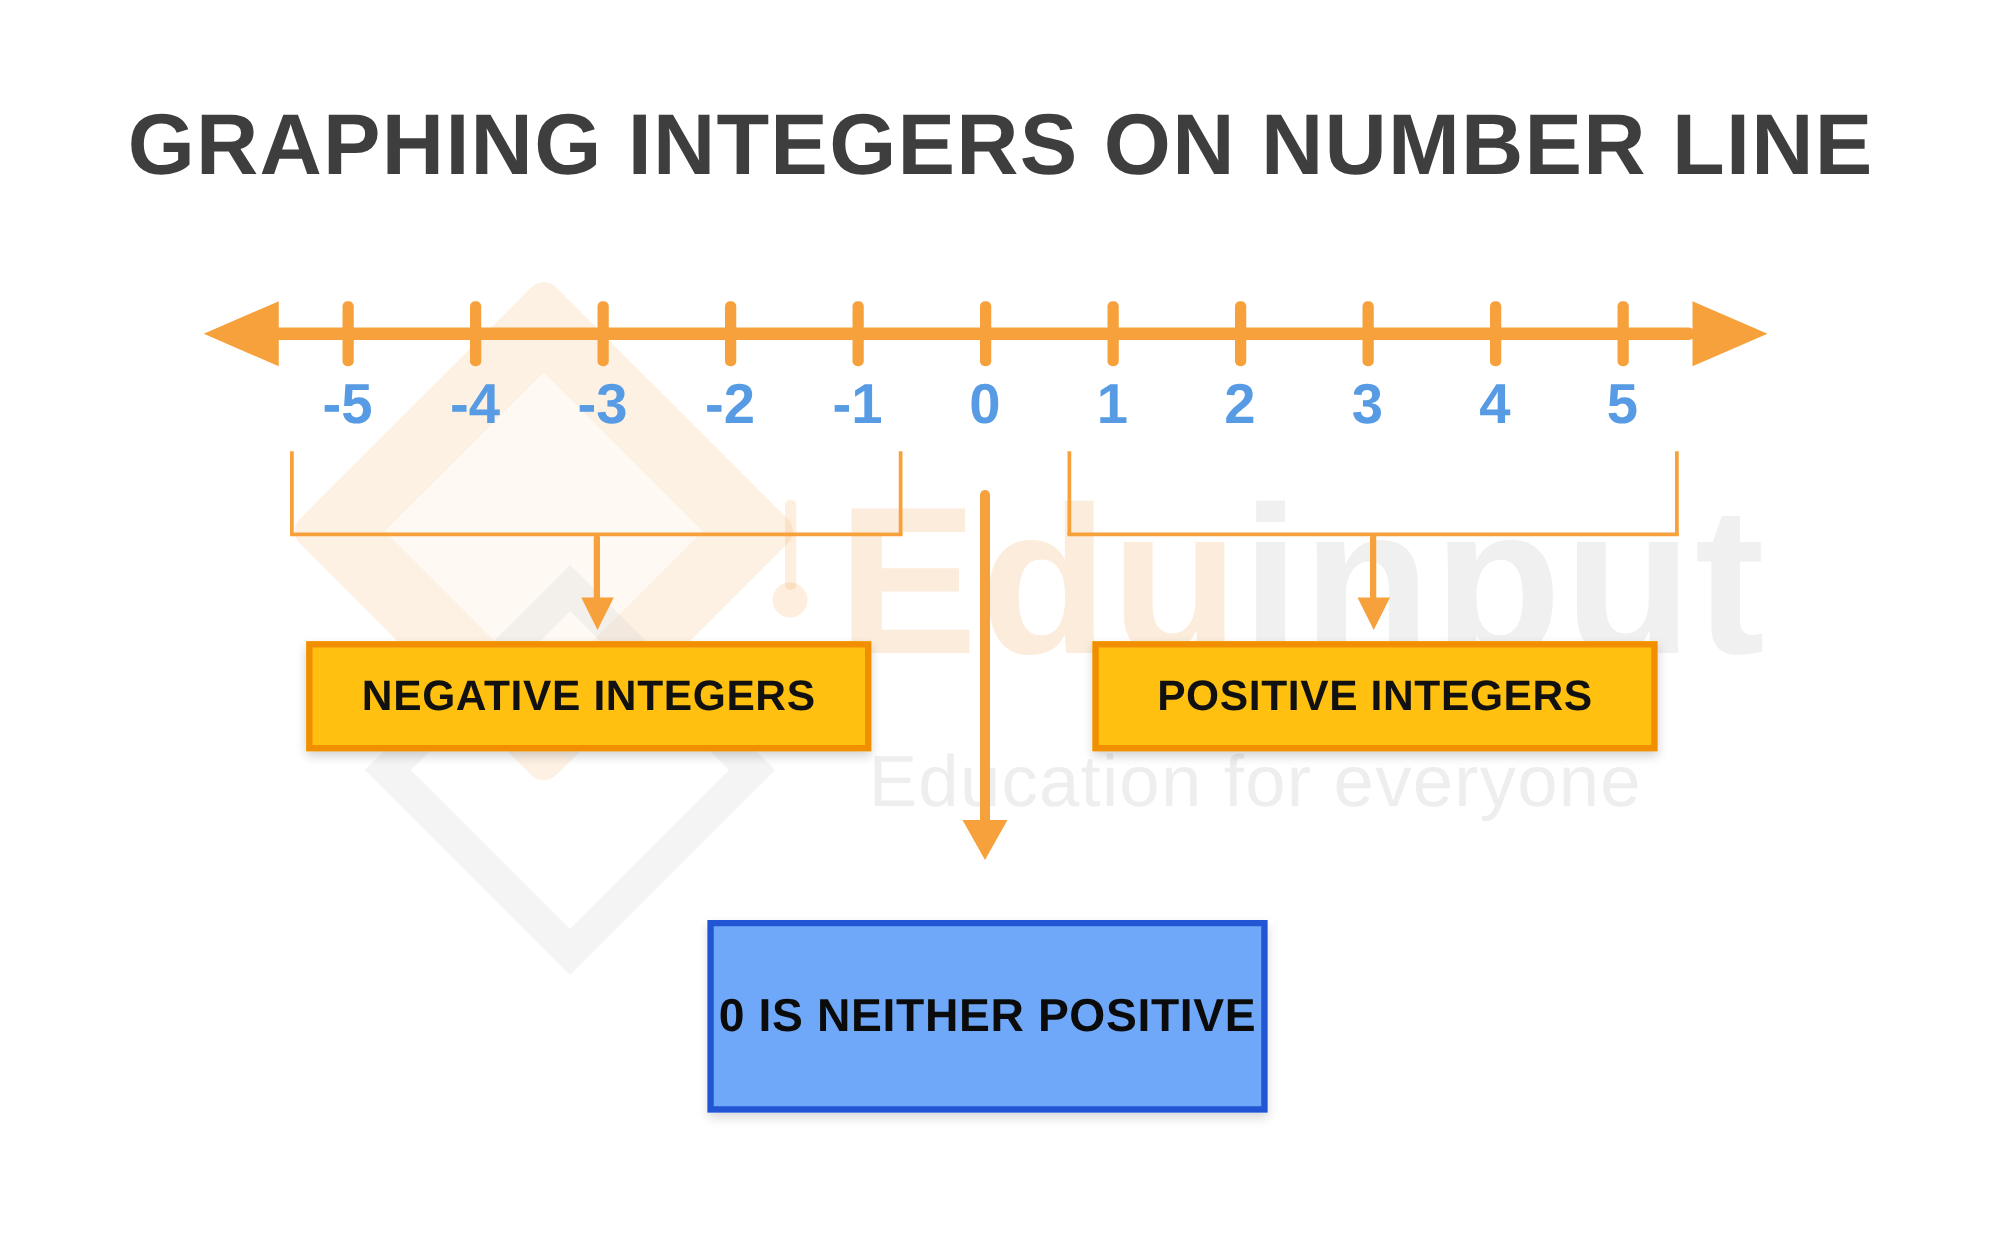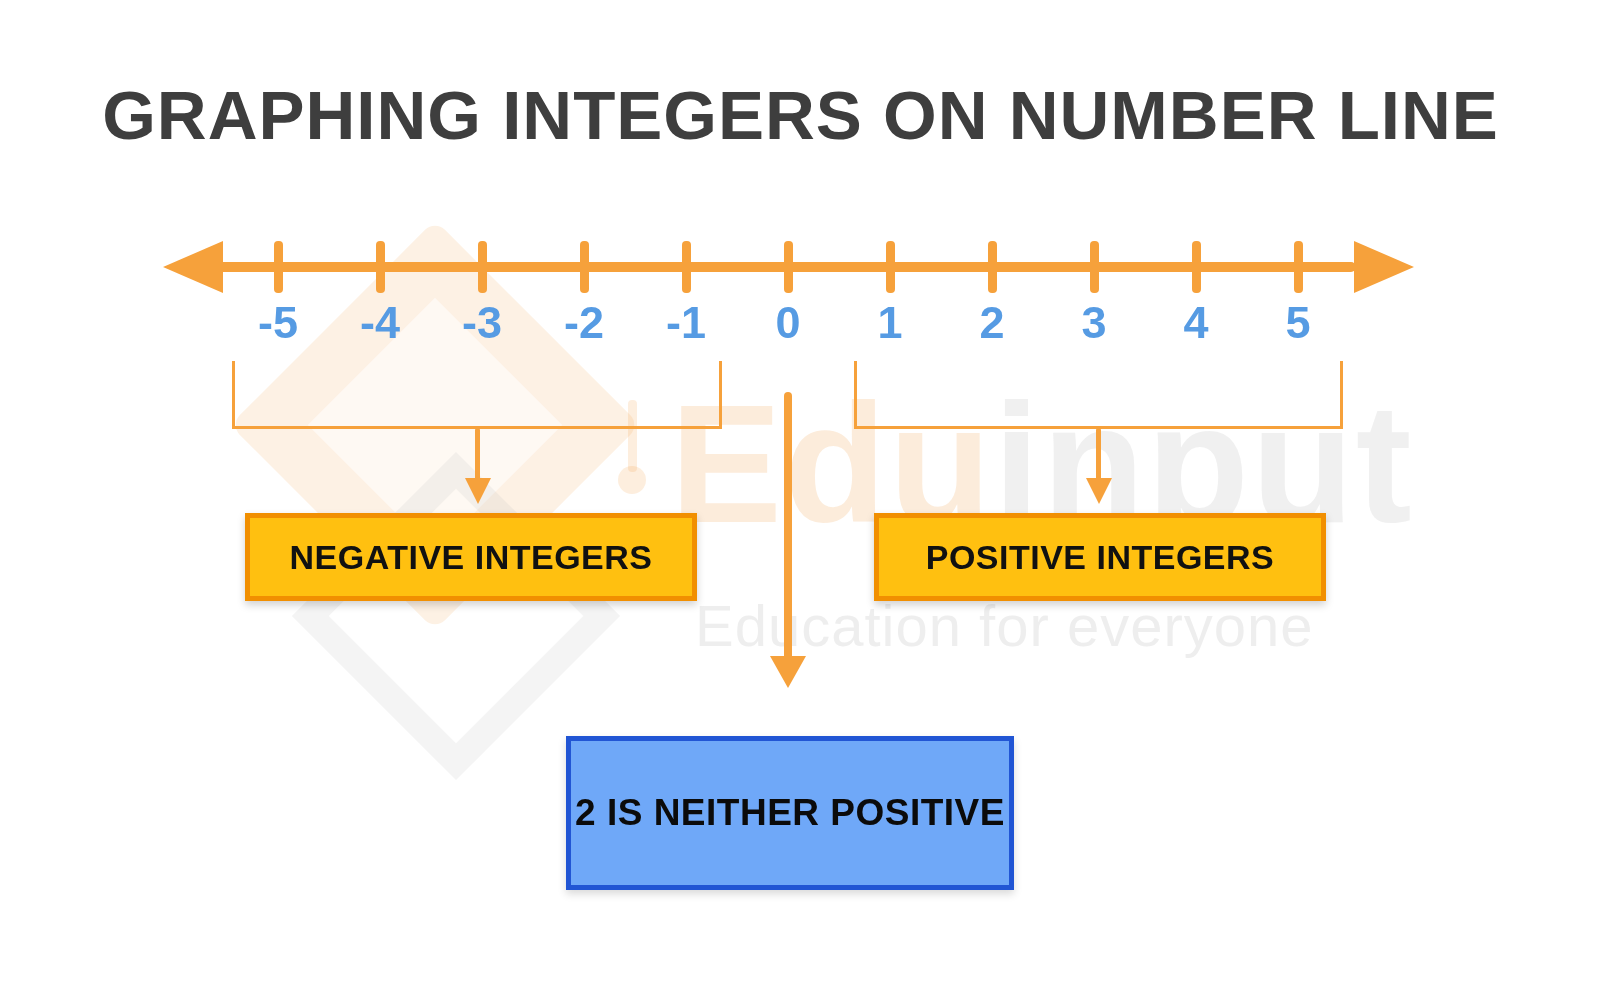--- a/index.html
+++ b/index.html
@@ -176,16 +176,16 @@
   <div class="zero-stem"></div>
   <div class="zero-head"></div>
 
   <div class="obox neg">
     <span>NEGATIVE INTEGERS</span>
   </div>
   <div class="obox pos">
     <span>POSITIVE INTEGERS</span>
   </div>
   <div class="bbox">
-    <span>2 IS NEITHER POSITIVE</span>
+    <span>0 IS NEITHER POSITIVE</span>
   </div>
 
 </div>
 
 </body></html>

